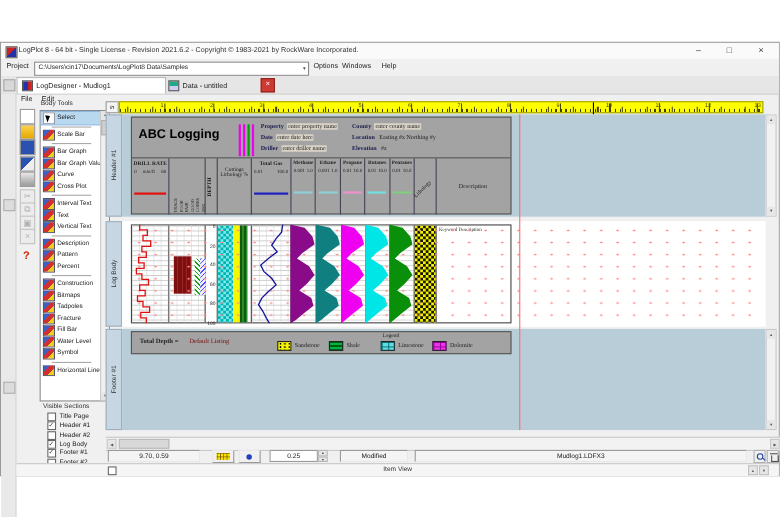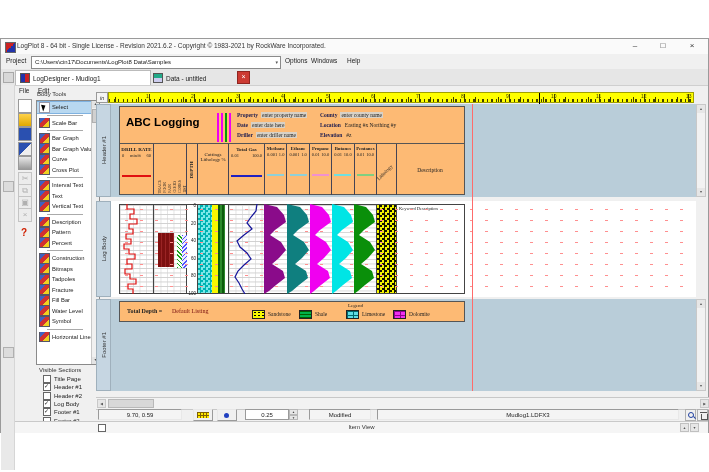--- a/index.html
+++ b/index.html
@@ -67,21 +67,21 @@
        repeating-linear-gradient(90deg,#404000 0 1px,transparent 1px 4.5px);
      background-size:100% 8px,100% 5px,100% 3px;
      background-position:-5px 100%,-16px 100%,0 100%;background-repeat:repeat-x;}
   .ruler-num{position:absolute;top:0;left:calc(37px + var(--i)*45px);font-size:5px;color:#404000;}
   .rul-mark{position:absolute;left:430px;top:0;width:1px;height:11px;background:#000;}
   .sec-lab{position:absolute;left:95px;width:15px;background:#c6d6e2;border:1px solid #9fb0bc;box-sizing:border-box;
      display:flex;align-items:center;justify-content:center;}
   .sec-lab span{writing-mode:vertical-rl;transform:rotate(180deg);font-size:6px;color:#333;white-space:nowrap;}
   .section{position:absolute;left:110px;width:585px;}
   .sec-hdr{background:#b9cdd9;}
-  .whitebox{position:absolute;background:#fdba74;border:1px solid #555;box-sizing:border-box;}
+  .whitebox{position:absolute;background:#a3a3a3;border:1px solid #555;box-sizing:border-box;}
   .vsb{position:absolute;left:695px;width:10px;background:#f2f2f2;border:1px solid #c8c8c8;box-sizing:border-box;}
   .vsb .arr{position:absolute;left:0;width:8px;height:8px;font-size:3.5px;line-height:8px;text-align:center;color:#555;background:#e6e6e6;}
   .redline{position:absolute;left:471px;top:103px;width:1px;height:287px;background:#ff6b6b;z-index:30;}
   
   .company{position:absolute;left:6px;top:9px;font-size:11.5px;font-weight:bold;color:#000;}
   .cbar{position:absolute;top:6px;width:2px;height:29px;}
   .f-row{height:10px;display:flex;align-items:flex-start;font-size:5.5px;font-family:"Liberation Serif",serif;}
   .f-lab{font-weight:bold;color:#1a1a50;}
   .f-val{background:#d8d1c6;padding:0 1px;margin-left:3px;white-space:nowrap;}
   .f-row.noBox .f-val{background:none;}

